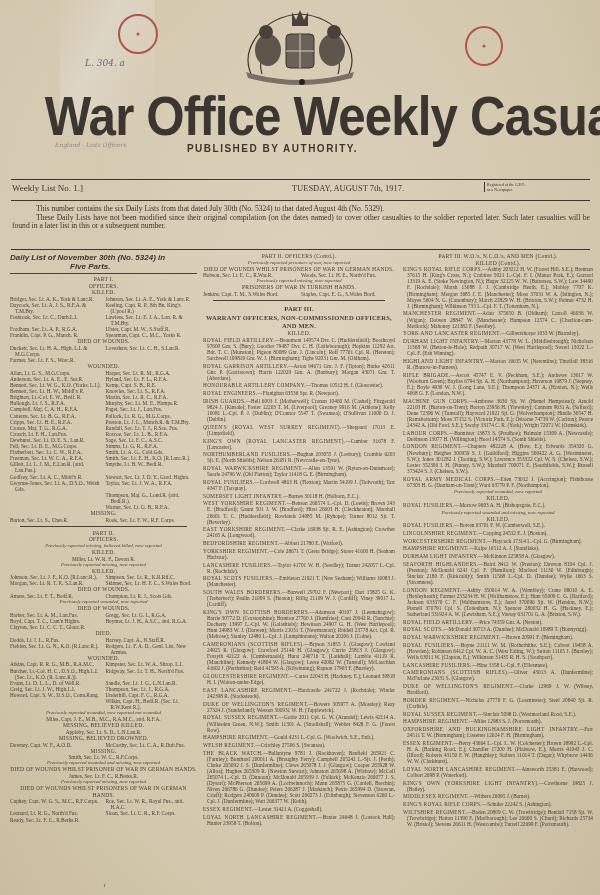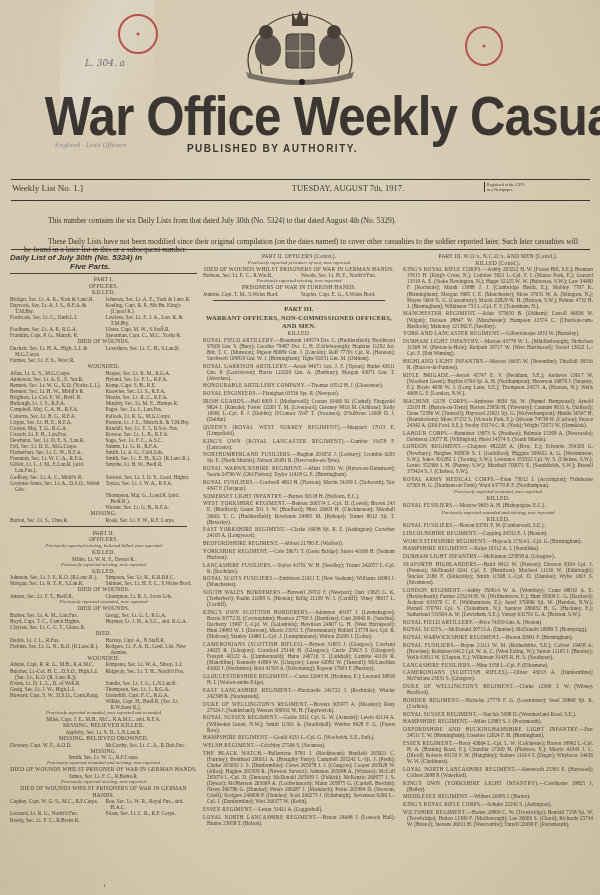--- a/index.html
+++ b/index.html
@@ -47,21 +47,21 @@
     position:absolute; top:183px; left:0; width:552px; height:18px;
     font-size:8.5px; color:#3b3631;
   }
   .dateline .l { position:absolute; left:12px; top:0; font-size:9px;}
   .dateline .c { position:absolute; left:0; width:600px; text-align:center; top:0;padding-left:48px; }
   .dateline .r { position:absolute; right:25px; top:-1px; font-size:4px; line-height:5px; border-left:1px solid #3b3631; padding-left:2px; }
   .intro {
     position:absolute; left:12px; top:205px; width:578px;
     font-size:7.6px; line-height:8.6px; text-align:justify;
   }
-  .intro p { margin:12px; text-indent:24px; }
+  .intro p { margin:0; text-indent:24px; }
   .col {
     position:absolute; top:253px; font-size:5.3px; line-height:6.1px;
     color:#4a4238;
   }
   .col.c1 { left:10px; width:187px; }
   .col.c2 { left:203px; width:192px; }
   .col.c3 { left:403px; width:190px; }
   .coltitle { font-family:"Liberation Sans", sans-serif; font-style:italic; font-weight:bold; font-size:8px; line-height:9px; color:#3b3631; padding-left:0; }
   .coltitle .sub { display:block; padding-left:60px; }
   .hd { text-align:center; font-size:5.6px; line-height:6.6px; letter-spacing:0.2px; }
@@ -119,21 +119,21 @@
 
   <div class="intro">
     <p>This number contains the six Daily Lists from that dated July 30th (No. 5324) to that dated August 4th (No. 5329).</p>
     <p>These Daily Lists have not been modified since their original compilation (on the dates named) to cover other casualties to the soldier reported later.  Such later casualties will be found in a later list in this or a subsequent number.</p>
   </div>
 
   <div class="rule" style="top:249px;height:1.4px;"></div>
 
   <div class="col c1">
     <div class="coltitle">
-      <span>Daily List of July 30th (No. 5324) in</span>
+      <span>Daily List of November 30th (No. 5324) in</span>
       <span class="sub">Five Parts.</span>
     </div>
     <div class="sep" style="margin:2px 0;"></div>
     <div class="hd">PART I.</div>
     <div class="hd">OFFICERS.</div>
     <div class="hd">KILLED.</div>
     <div class="grid2">
         <div>Bridger, Sec. Lt. A. K., York &amp; Lanc.R.</div>
         <div>Johnson, Sec. Lt. A. E., York &amp; Lanc.R.</div>
         <div>Daycock, Sec. Lt. A. J. S., R.F.A. &amp; T.M.Bty.</div>

